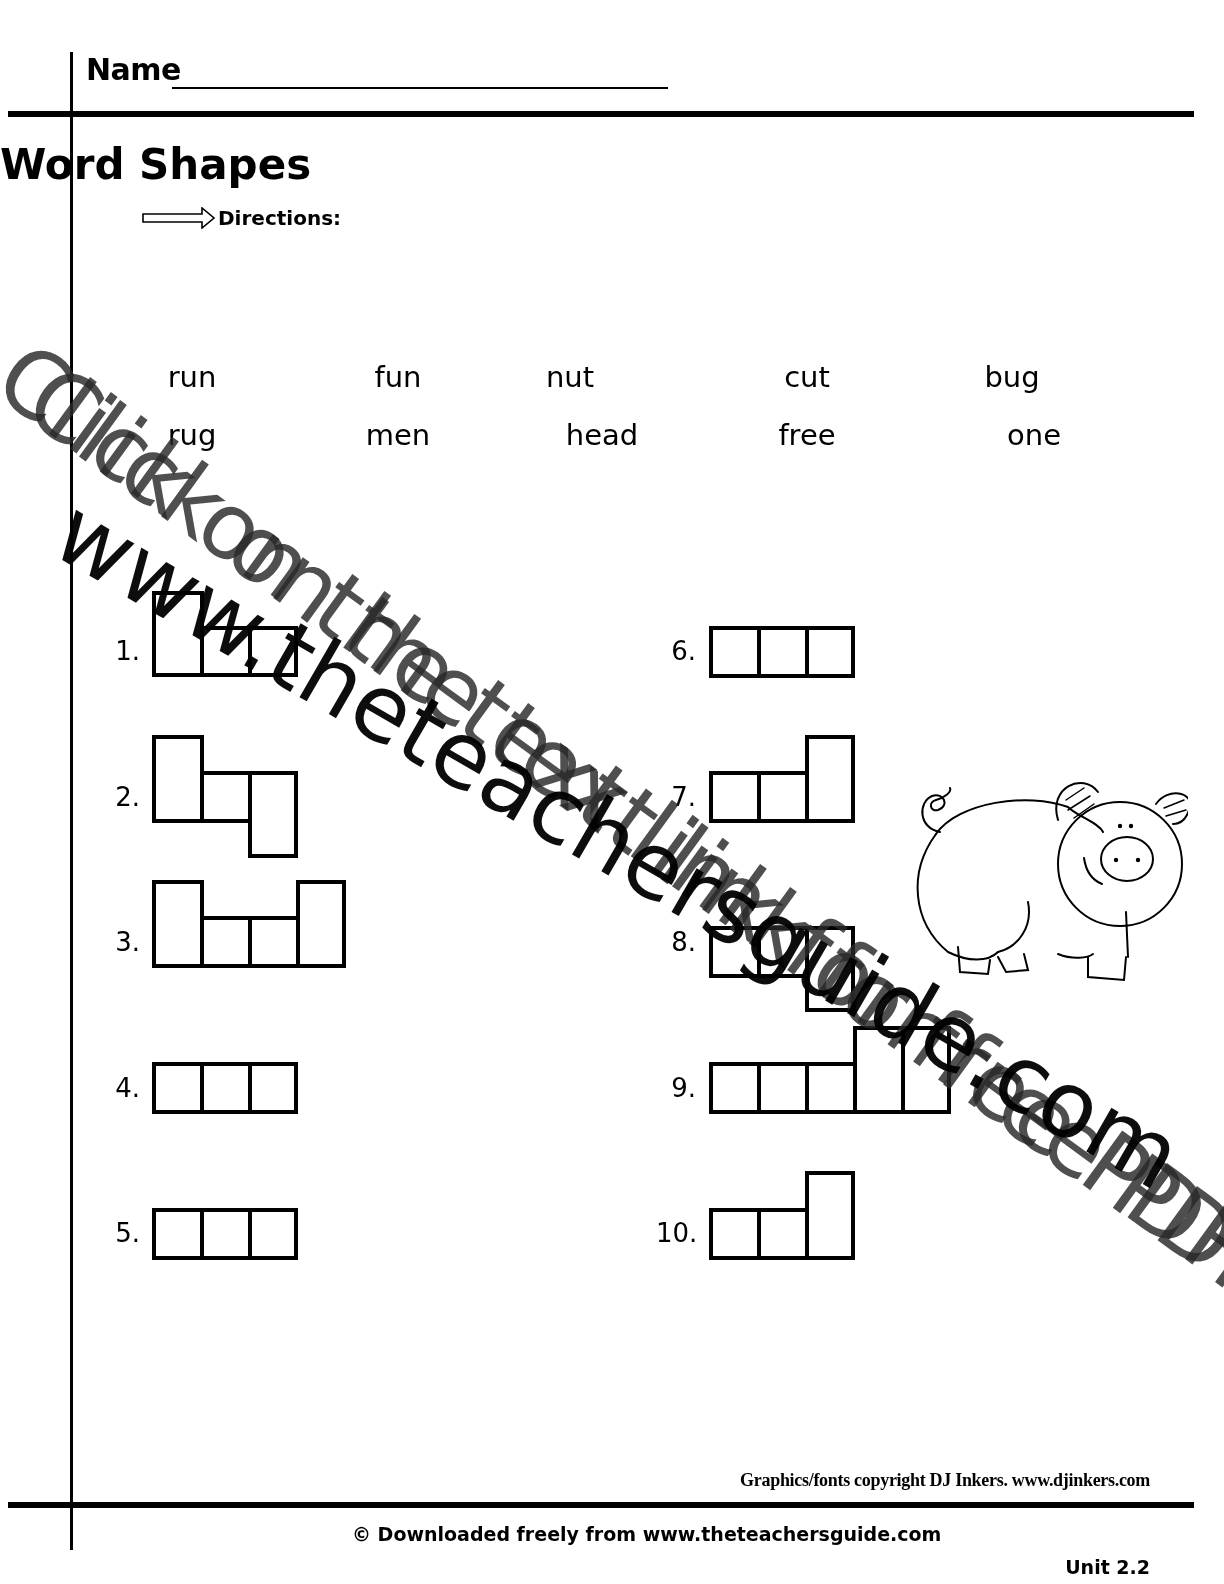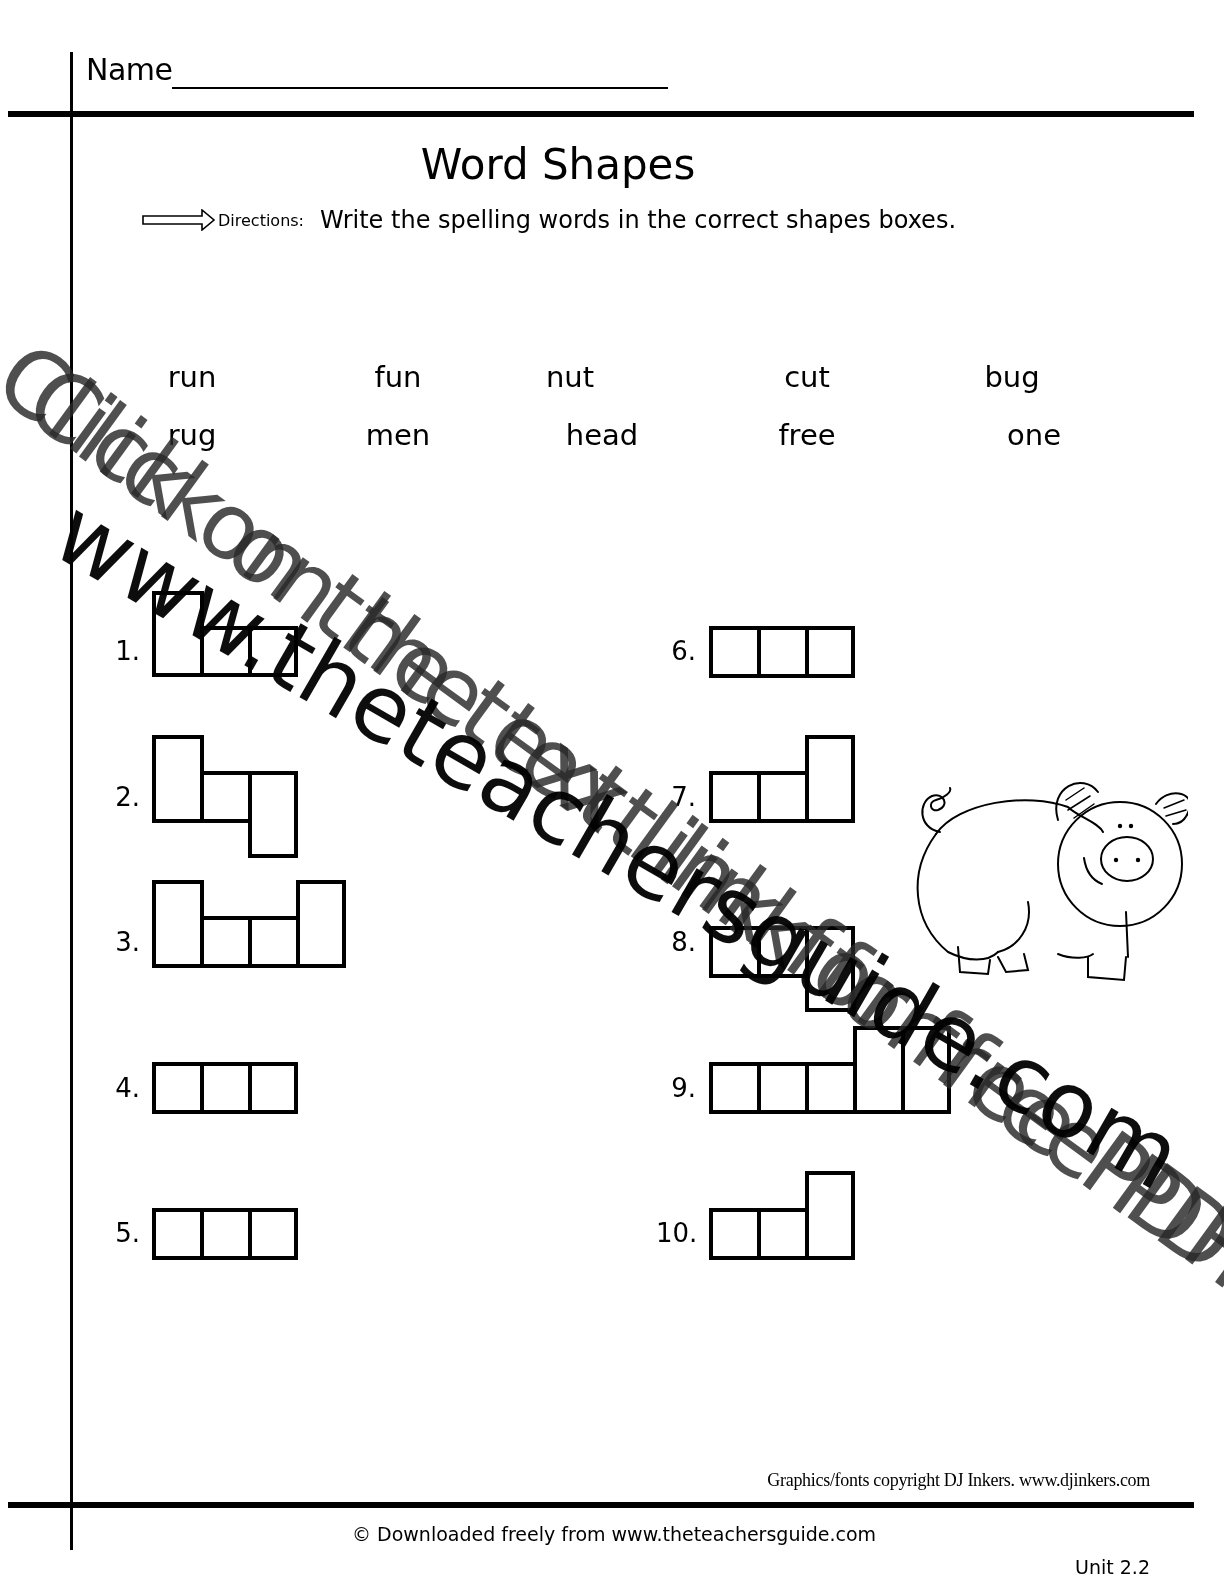--- a/index.html
+++ b/index.html
@@ -1,25 +1,25 @@
 <!DOCTYPE html>
 <html><head>
 <meta charset="utf-8">
 <style>
   html, body { margin: 0; padding: 0; background: #ffffff; }
   body { width: 1224px; height: 1584px; position: relative; overflow: hidden;
          font-family: "DejaVu Sans", sans-serif; color: #000; }
-  .abs { position: absolute; }
+  .abs { position: absolute; font-weight: bold; }
   .vline { position: absolute; left: 70px; top: 52px; width: 3px; height: 1498px; background: #000; }
   .hline { position: absolute; left: 8px; width: 1186px; height: 6px; background: #000; }
   .name-row { left: 86px; top: 52px; font-size: 30px; letter-spacing: -0.5px; }
   .name-line { position: absolute; left: 172px; top: 87px; width: 496px; height: 2px; background: #000; }
-  .title { left: 0; width: 1116px; top: 140px; text-align: center; font-size: 42px; letter-spacing: 0px; }
+  .title { left: 0; width: 1116px; top: 140px; text-align: left; font-size: 42px; letter-spacing: 0px; }
   .directions { left: 142px; top: 206px; font-size: 24px; display: flex; align-items: center; white-space: nowrap; }
-  .directions .lbl { font-size: 16px; margin-right: 16px; }
+  .directions .lbl { font-size: 20px; margin-right: 24px; }
   .arrow { width: 74px; height: 22px; margin-right: 2px; }
   .word { position: absolute; font-size: 29px; text-align: center; width: 140px; }
   .qnum { position: absolute; font-size: 26px; font-family: "DejaVu Sans", sans-serif; text-align: right; width: 40px; }
   .box { position: absolute; border: 4px solid #000; box-sizing: border-box; background: transparent; }
   .credit { right: 74px; top: 1470px; font-family: "Liberation Serif", serif; font-size: 18px; letter-spacing: -0.3px; }
   .footer { left: 352px; top: 1523px; font-size: 19px; }
   .unit { right: 74px; top: 1523px; font-size: 19px; margin-top: 33px; }
   .wm { position: absolute; font-family: "DejaVu Sans", sans-serif; white-space: nowrap; transform-origin: 0 0; pointer-events: none; }
   .wm-gray { color: rgba(40,40,40,0.82); font-size: 92px; }
   .wm-black { color: rgba(0,0,0,0.95); font-size: 92px; }
@@ -33,21 +33,20 @@
 <div class="hline" style="top:1502px"></div>
 
 <div class="abs name-row">Name</div>
 <div class="name-line"></div>
 <div class="abs title">Word Shapes</div>
 <div class="abs directions">
   <svg class="arrow" viewBox="0 0 74 22">
     <path d="M1 7 H60 V1 L72 11 L60 21 V15 H1 Z" fill="#fff" stroke="#000" stroke-width="1.6"></path>
   </svg>
   <span class="lbl">Directions:</span>
-  <span>Write the spelling words in the correct shapes boxes.</span>
 </div>
 
 <div>
   <div class="word" style="left:122px;top:360px">run</div>
   <div class="word" style="left:328px;top:360px">fun</div>
   <div class="word" style="left:500px;top:360px">nut</div>
   <div class="word" style="left:737px;top:360px">cut</div>
   <div class="word" style="left:942px;top:360px">bug</div>
   <div class="word" style="left:122px;top:418px">rug</div>
   <div class="word" style="left:328px;top:418px">men</div>

